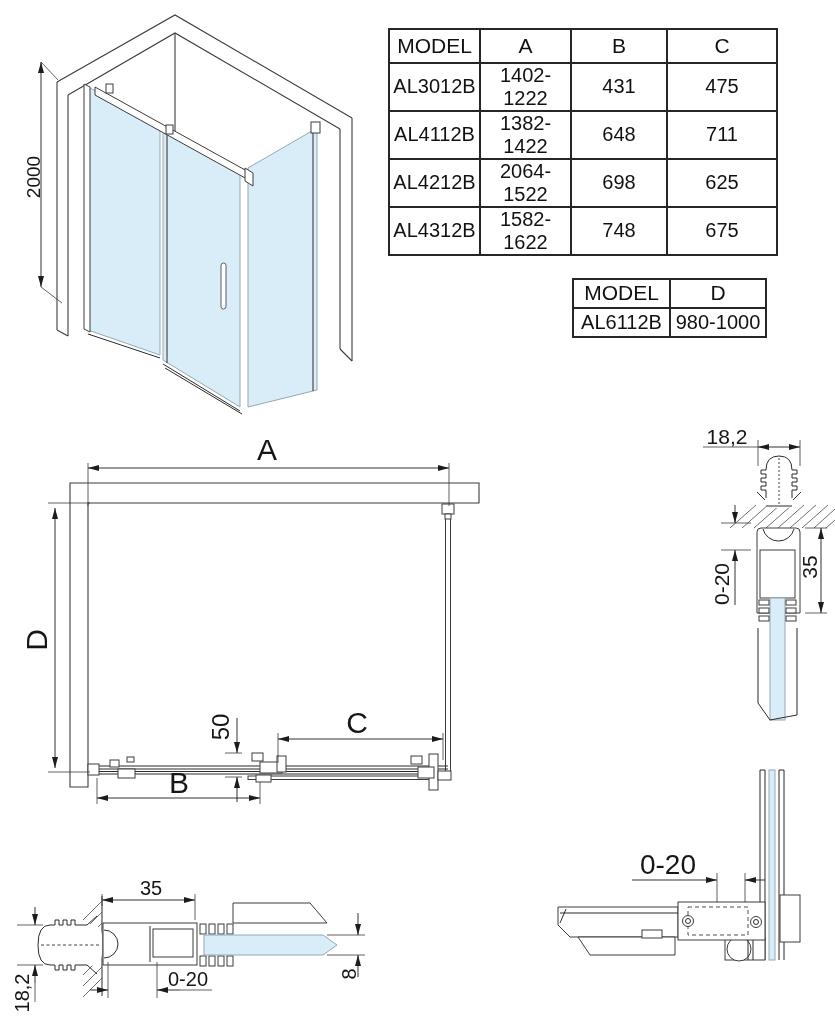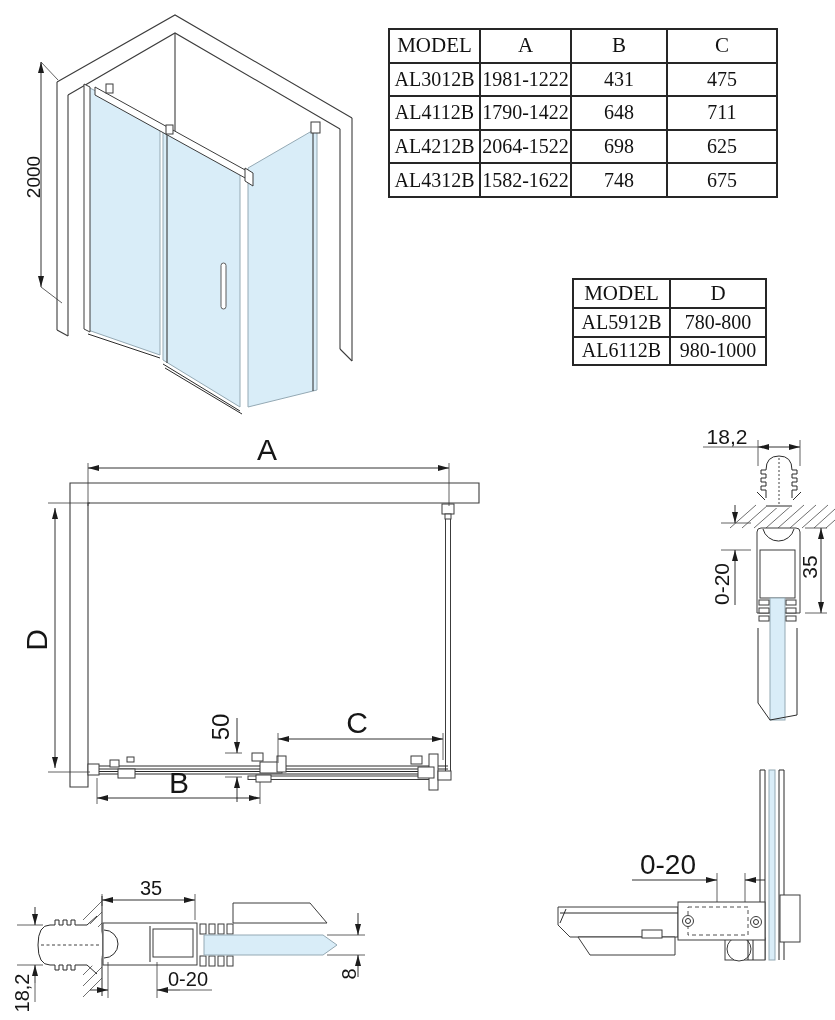--- a/index.html
+++ b/index.html
@@ -8,21 +8,21 @@
   svg{position:absolute;overflow:visible;}
   svg text{font-family:"Liberation Sans",sans-serif;fill:#161616;}
   .dim{stroke:#1c1c1c;stroke-width:0.9;fill:none;}
   .dimthin{stroke:#3a3a3a;stroke-width:0.8;fill:none;}
   .draw{stroke:#3c3c3c;stroke-width:1.1;fill:none;}
   .drawd{stroke:#2b2b2b;stroke-width:1;fill:none;}
   .white{fill:#ffffff;stroke:#3c3c3c;stroke-width:1;}
   .glass{fill:#d9edf8;stroke:#94a9b4;stroke-width:1;}
   .hatch{stroke:#4a4a4a;stroke-width:0.8;}
   .dash{stroke:#3c3c3c;stroke-width:0.9;fill:none;stroke-dasharray:4 3;}
-  table.spec{position:absolute;border-collapse:collapse;background:#fff;font-family:Liberation Serif, serif;}
+  table.spec{position:absolute;border-collapse:collapse;background:#fff;}
   table.spec td,table.spec th{border:2px solid #262626;text-align:center;vertical-align:middle;
       font-size:20px;font-weight:400;padding:0;color:#111;}
   table.spec th{font-size:21px;font-weight:400;}
   #size-table td,#size-table th{height:31.6px;}
   #size-table .c0{width:89px;} #size-table .c1{width:89px;}
   #size-table .c2{width:94px;} #size-table .c3{width:108px;}
   #ext-table td,#ext-table th{height:26.8px;}
   #ext-table .c0{width:95px;} #ext-table .c1{width:94px;}
 </style>
 </head>
@@ -82,27 +82,27 @@
   <table class="spec" id="size-table" style="left:388px;top:28px">
     <tbody>
         <tr>
       <th class="c0">MODEL</th>
       <th class="c1">A</th>
       <th class="c2">B</th>
       <th class="c3">C</th>
     </tr>
     <tr>
       <td>AL3012B</td>
-      <td>1981-1222</td>
+      <td>1402-1222</td>
       <td>431</td>
       <td>475</td>
     </tr>
     <tr>
       <td>AL4112B</td>
-      <td>1790-1422</td>
+      <td>1382-1422</td>
       <td>648</td>
       <td>711</td>
     </tr>
     <tr>
       <td>AL4212B</td>
       <td>2064-1522</td>
       <td>698</td>
       <td>625</td>
     </tr>
     <tr>
@@ -112,24 +112,20 @@
       <td>675</td>
     </tr>
   </tbody>
     </table>
 
   <table class="spec" id="ext-table" style="left:572px;top:278px">
     <tbody>
         <tr>
       <th class="c0">MODEL</th>
       <th class="c1">D</th>
-    </tr>
-    <tr>
-      <td>AL5912B</td>
-      <td>780-800</td>
     </tr>
     <tr>
       <td>AL6112B</td>
       <td>980-1000</td>
     </tr>
   </tbody>
     </table>
 
   <svg style="left:30px;top:430px" width="460" height="400" viewBox="0 0 460 400">
     <defs>

